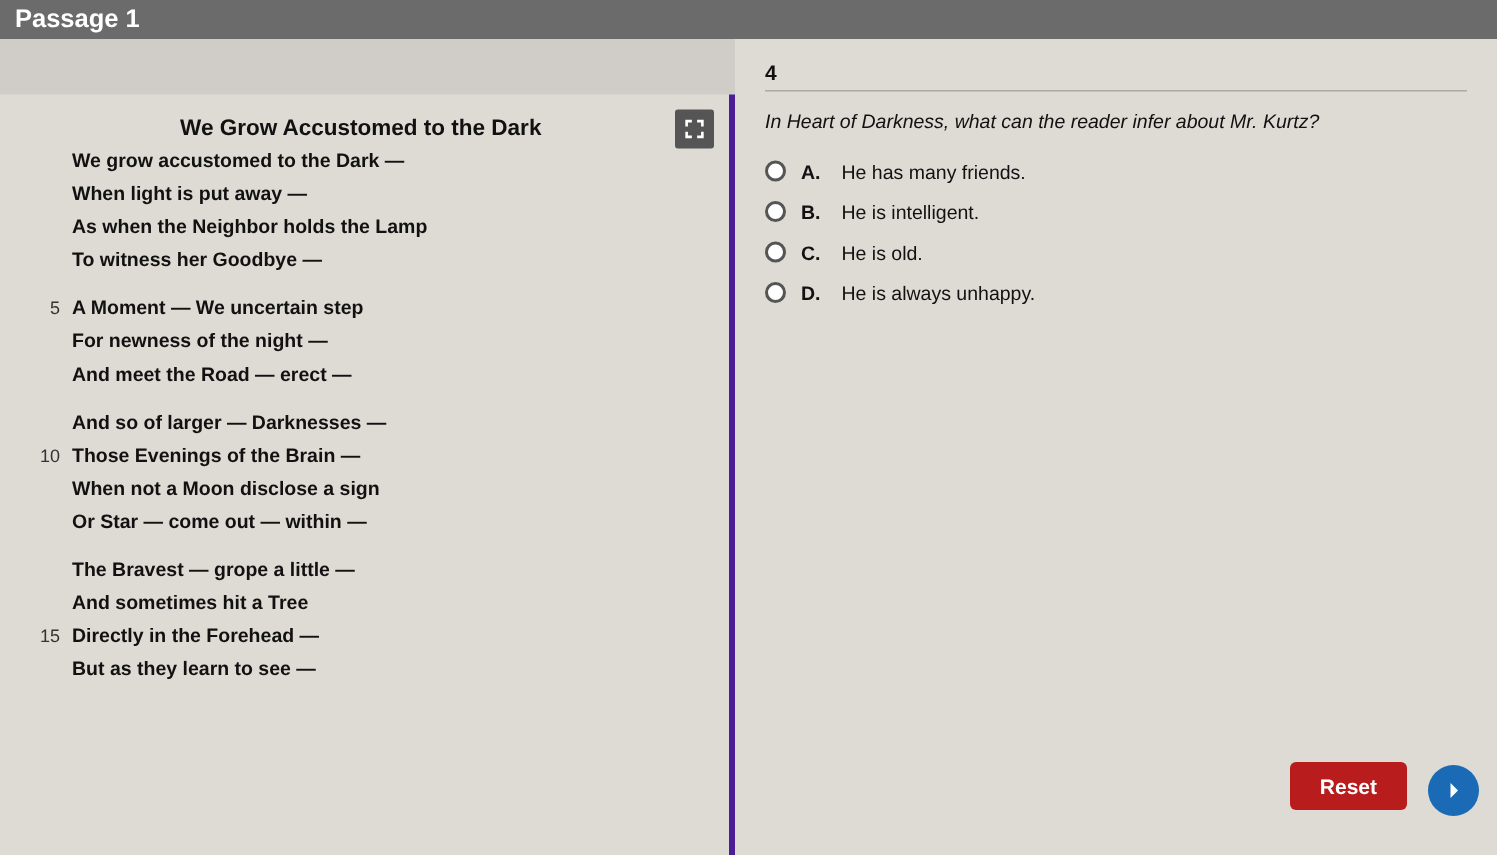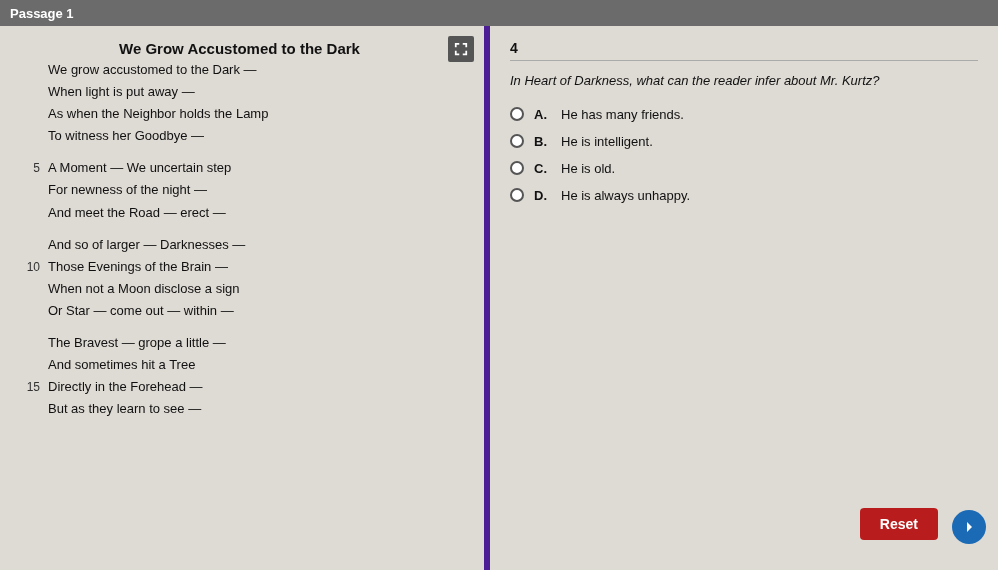--- a/index.html
+++ b/index.html
@@ -11,40 +11,41 @@
       height: 570px;
       overflow: hidden;
       display: flex;
       flex-direction: column;
     }
 
     .top-bar {
       background: #6b6b6b;
       color: #fff;
       padding: 4px 10px;
-      font-size: 13px;
+      font-size: 17px;
       font-weight: bold;
       height: 26px;
       display: flex;
       align-items: center;
     }
 
     .main-area {
       display: flex;
       flex: 1;
       background: #d0cdc8;
     }
 
     
     .left-panel {
       flex: 0 0 490px;
       background: #dedad4;
       padding: 14px 25px 10px 20px;
       position: relative;
-      border-right: 6px solid #4c1d95;
+      border-right: 4px solid #4c1d95;
+      margin-top: 37px;
     }
 
     .expand-icon {
       position: absolute;
       top: 10px;
       right: 10px;
       width: 26px;
       height: 26px;
       background: #555;
       display: flex;
@@ -90,20 +91,21 @@
       width: 28px;
       text-align: right;
       padding-right: 8px;
       font-size: 12px;
       color: #333;
       flex-shrink: 0;
     }
 
     .line-text {
       flex: 1;
+      font-weight: bold;
     }
 
     .spacer {
       height: 10px;
     }
 
     
     .right-panel {
       flex: 1;
       background: #dedad4;

